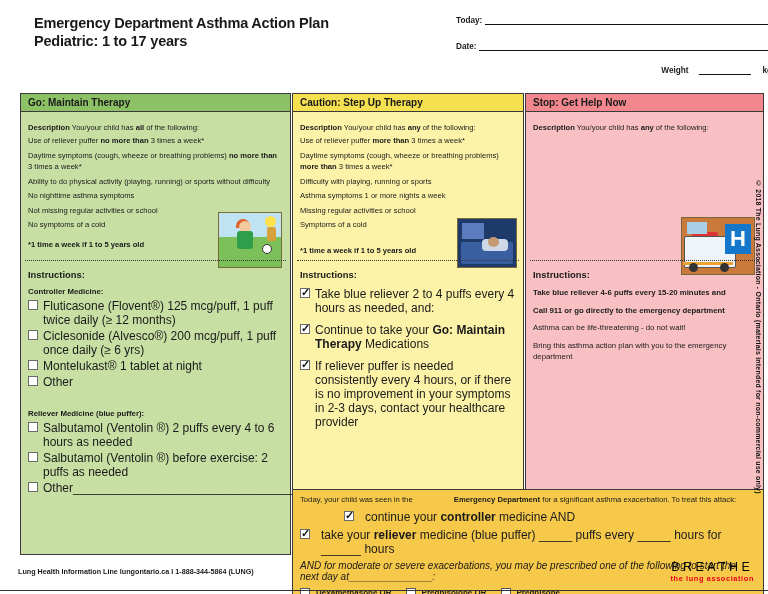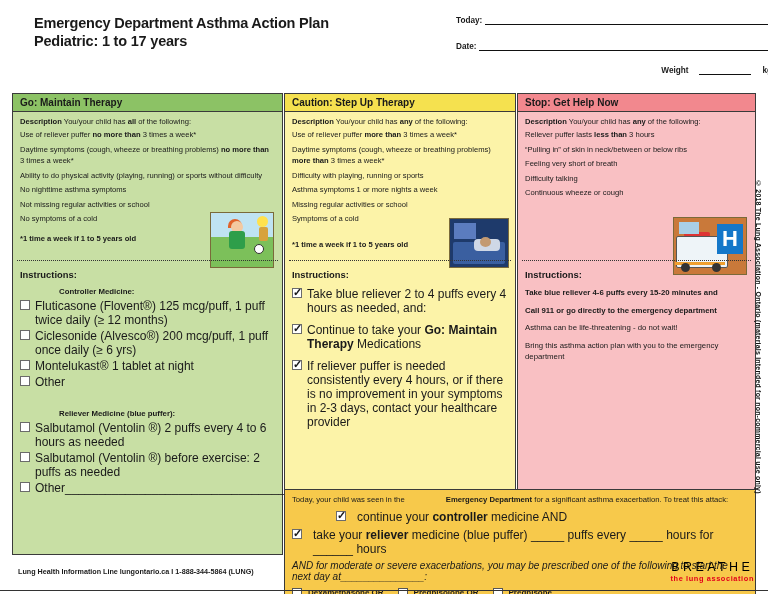--- a/index.html
+++ b/index.html
@@ -17,46 +17,46 @@
   .title-block { position: absolute; left: 18px; top: 14px; }
   .title-line { font-size: 14.5px; font-weight: bold; letter-spacing: -0.2px; line-height: 18px; }
   .fields { position: absolute; left: 440px; top: 16px; width: 320px; }
   .field-row { display: flex; align-items: flex-end; margin-bottom: 17px; }
   .field-label { font-size: 8.2px; font-weight: bold; white-space: nowrap; padding-right: 3px; }
   .field-rule { flex: 1; border-bottom: 1px solid #111; height: 9px; }
   .weight-row { position: absolute; right: 12px; top: 66px; display: flex; align-items: flex-end; font-size: 8.2px; font-weight: bold; gap: 8px; }
   .weight-rule { display: inline-block; width: 52px; border-bottom: 1px solid #111; height: 8px; margin: 0 3px; }
 
   
-  .zones { position: absolute; left: 12px; top: 93px; width: 744px; height: 462px; }
+  .zones { position: absolute; left: 20px; top: 93px; width: 744px; height: 462px; }
   .col { position: absolute; top: 0; height: 462px; border: 1px solid #3a3a3a; }
   .col-go      { left: 0px;   width: 271px; background: #c8dfa4; }
   .col-caution { left: 272px; width: 232px; background: #fcf3a8; }
   .col-stop    { left: 505px; width: 239px; background: #f9c0c3; }
 
   .zone-head {
     height: 18px; line-height: 18px;
     font-size: 10px; font-weight: bold;
     padding-left: 7px;
     border-bottom: 1px solid #3a3a3a;
   }
   .head-go      { background: #8cc265; }
   .head-caution { background: #f5e14f; }
   .head-stop    { background: #f2888e; }
 
-  .zone-desc { padding: 4px 7px 4px 7px; position: relative; }
+  .zone-desc { padding: 10px 7px 4px 7px; position: relative; }
   .zone-desc p { font-size: 7.6px; line-height: 11.4px; margin-bottom: 3.2px; }
   .zone-desc p.tight { margin-bottom: 1.5px; }
   .zone-desc b { font-weight: bold; }
 
   .divider { position: absolute; left: 4px; right: 4px; border-top: 1.6px dotted #333; }
 
   .instr { position: absolute; left: 0; right: 0; padding: 5px 7px 0 7px; }
   .instr-title { font-size: 9.4px; font-weight: bold; margin-bottom: 7px; }
-  .sub-title { font-size: 7.8px; font-weight: bold; margin-bottom: 3px; margin-left: 39px; }
+  .sub-title { font-size: 7.8px; font-weight: bold; margin-bottom: 3px; }
 
   .cbrow { display: flex; align-items: flex-start; margin-bottom: 2px; }
   .cbox {
     width: 10px; height: 10px; min-width: 10px;
     border: 1px solid #6b6b6b;
     background: #fff;
     margin-right: 5px; margin-top: 1px;
     position: relative;
   }
   .cbox.checked::after {
@@ -280,27 +280,20 @@
       </div>
     </div>
 
     <div class="col col-stop">
       <div class="zone-head head-stop">Stop: Get Help Now</div>
       <div class="zone-desc">
         <p class="tight">
           <b>Description</b>
           <span>You/your child has </span><b>any</b><span> of the following:</span>
         </p>
-        <div id="stop-bullets">
-            <p>Reliever puffer lasts <b>less than</b> 3 hours</p>
-            <p>“Pulling in” of skin in neck/between or below ribs</p>
-            <p>Feeling very short of breath</p>
-            <p>Difficulty talking</p>
-            <p>Continuous wheeze or cough</p>
-          </div>
 
         <div class="clip clip-stop">
           <div class="amb-light"></div>
           <div class="amb-body"></div>
           <div class="amb-win"></div>
           <div class="amb-stripe"></div>
           <div class="amb-wheel" style="left:7px"></div>
           <div class="amb-wheel" style="left:38px"></div>
           <div class="h-badge">H</div>
         </div>

